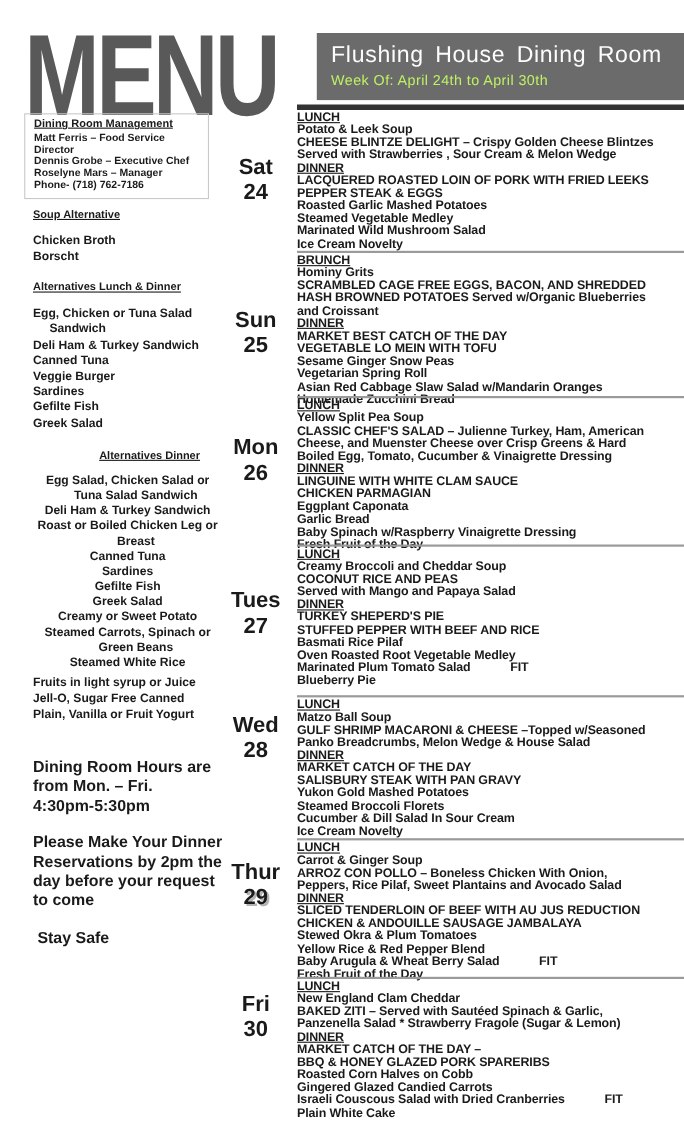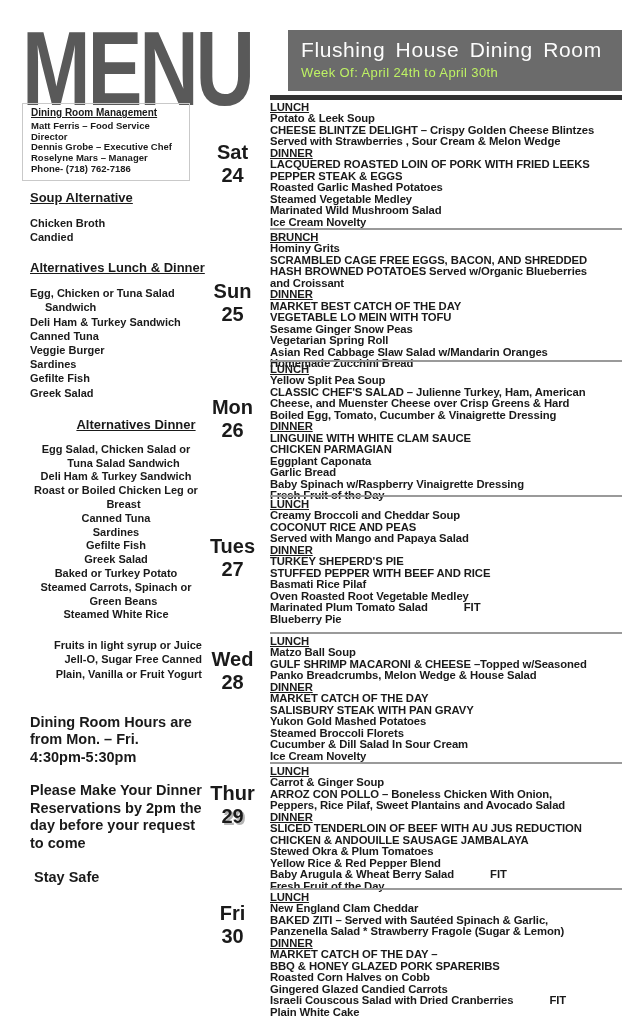--- a/index.html
+++ b/index.html
@@ -24,22 +24,22 @@
   .sidebar{position:absolute;left:22px;top:103px;width:220px;}
   .mgmt-box{
     border:1px solid #c9c9c9;box-sizing:border-box;width:168px;
     padding:4px 8px 5px 8px;font-size:9.5px;font-weight:bold;line-height:10.8px;
   }
   .mgmt-heading{font-size:10px;text-decoration:underline;margin-bottom:2px;}
   .side-section{margin-left:8px;}
   .side-section.s0{margin-top:9px;}
   .side-section.s1{margin-top:16px;}
   .side-section.s2{margin-top:17px;text-align:center;}
-  .side-section.s3{margin-top:16px;text-align:right;}
-  .side-heading{font-size:13px;font-weight:bold;text-decoration:underline;margin-bottom:11px;white-space:nowrap;}
+  .side-section.s3{margin-top:4px;}
+  .side-heading{font-size:10px;font-weight:bold;text-decoration:underline;margin-bottom:11px;white-space:nowrap;}
   .side-items{font-size:11px;font-weight:bold;line-height:14.2px;width:172px;}
   .s2 .side-items{line-height:13.8px;}
   .side-item{padding-left:15px;text-indent:-15px;}
   .side-note{margin-left:8px;font-weight:bold;}
   .note-hours{margin-top:33px;font-size:14.5px;line-height:17.5px;width:162px;}
   .note-res{margin-top:16px;font-size:14.5px;line-height:17.5px;width:176px;}
   .note-safe{margin-top:17px;font-size:14.5px;margin-left:12px;}
   
   .menu-grid{position:absolute;left:195px;top:95px;width:427px;}
   .day-row{display:flex;box-sizing:border-box;}
@@ -83,21 +83,21 @@
         <div>Dennis Grobe – Executive Chef</div>
         <div>Roselyne Mars – Manager</div>
         <div>Phone- (718) 762-7186</div>
       </div>
   </div>
   <div>
       <div class="side-section s0">
         <div class="side-heading">Soup Alternative</div>
         <div class="side-items">
           <div class="side-item">Chicken Broth</div>
-          <div class="side-item">Candied</div>
+          <div class="side-item">Borscht</div>
         </div>
       </div>
       <div class="side-section s1">
         <div class="side-heading">Alternatives Lunch &amp; Dinner</div>
         <div class="side-items">
           <div class="side-item">Egg, Chicken or Tuna Salad Sandwich</div>
           <div class="side-item">Deli Ham &amp; Turkey Sandwich</div>
           <div class="side-item">Canned Tuna</div>
           <div class="side-item">Veggie Burger</div>
           <div class="side-item">Sardines</div>
@@ -108,21 +108,21 @@
       <div class="side-section s2">
         <div class="side-heading">Alternatives Dinner</div>
         <div class="side-items">
           <div class="side-item">Egg Salad, Chicken Salad or Tuna Salad Sandwich</div>
           <div class="side-item">Deli Ham &amp; Turkey Sandwich</div>
           <div class="side-item">Roast or Boiled Chicken Leg or Breast</div>
           <div class="side-item">Canned Tuna</div>
           <div class="side-item">Sardines</div>
           <div class="side-item">Gefilte Fish</div>
           <div class="side-item">Greek Salad</div>
-          <div class="side-item">Baked or Turkey Potato</div>
+          <div class="side-item">Creamy or Sweet Potato</div>
           <div class="side-item">Steamed Carrots, Spinach or Green Beans</div>
           <div class="side-item">Steamed White Rice</div>
         </div>
       </div>
       <div class="side-section s3">
         <div class="side-items">
           <div class="side-item">Fruits in light syrup or Juice</div>
           <div class="side-item">Jell-O, Sugar Free Canned</div>
           <div class="side-item">Plain, Vanilla or Fruit Yogurt</div>
         </div>

